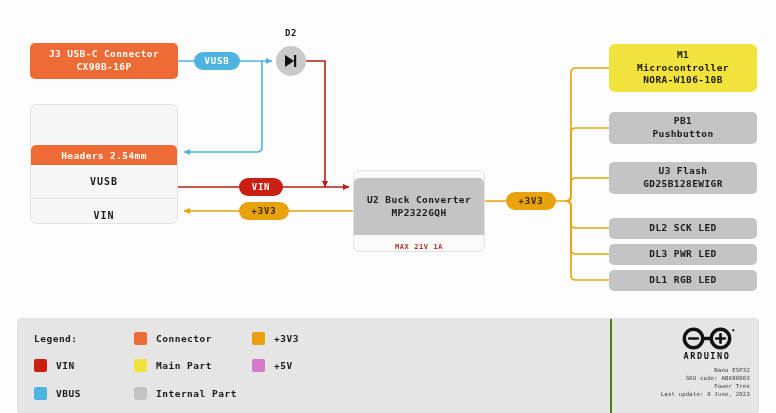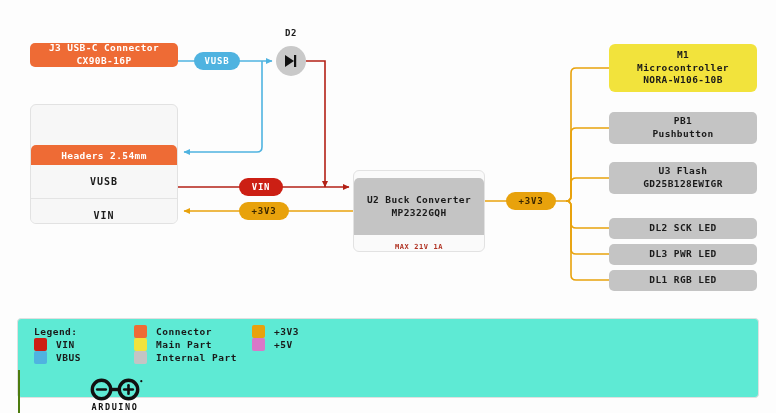--- a/index.html
+++ b/index.html
@@ -79,23 +79,23 @@
     position:absolute;display:flex;align-items:center;justify-content:center;
     border-radius:9px;font-size:9px;font-weight:bold;letter-spacing:.8px;
     color:#ffffff;white-space:nowrap;
   }
   .pill-vusb{background:#4fb3e0;}
   .pill-vin{background:#cc1f14;}
   .pill-3v3{background:#e8a20c;color:#3a2600;}
 
   
   #legend{
-    position:absolute;left:17px;top:318px;width:742px;height:80px;
-    border:1px solid #e0e0e0;border-radius:4px;background:#5eead4;
-    box-sizing:border-box;display:flex;flex-direction:column;
+    position:absolute;left:17px;top:318px;width:742px;height:96px;
+    border:1px solid #e0e0e0;border-radius:4px;background:#e5e5e5;
+    box-sizing:border-box;display:flex;
   }
   #legend-grid{
     flex:1;display:grid;
     grid-template-columns:92px 110px 118px;
     grid-template-rows:repeat(3,1fr);
     align-items:center;padding:6px 0 6px 16px;column-gap:8px;
   }
   .lg-cell{display:flex;align-items:center;gap:9px;}
   .sw{width:13px;height:13px;border-radius:2px;flex:0 0 auto;}
   .lg-txt{font-size:9.5px;font-weight:bold;color:#1a1a1a;letter-spacing:.5px;white-space:nowrap;}
@@ -144,21 +144,21 @@
     <path d="M485,201 L566,201" fill="none" stroke="#E8A20C" stroke-width="1.6"></path>
 
     <path d="M566,201 Q571,201 571,196 L571,73 Q571,68 576,68 L609,68" fill="none" stroke="#E8A20C" stroke-width="1.6"></path>
     <path d="M566,201 Q571,201 571,196 L571,133 Q571,128 576,128 L609,128" fill="none" stroke="#E8A20C" stroke-width="1.6"></path>
     <path d="M566,201 Q571,201 571,196 L571,183 Q571,178 576,178 L609,178" fill="none" stroke="#E8A20C" stroke-width="1.6"></path>
     <path d="M566,201 Q571,201 571,206 L571,223 Q571,228 576,228 L609,228" fill="none" stroke="#E8A20C" stroke-width="1.6"></path>
     <path d="M566,201 Q571,201 571,206 L571,249 Q571,254 576,254 L609,254" fill="none" stroke="#E8A20C" stroke-width="1.6"></path>
     <path d="M566,201 Q571,201 571,206 L571,275 Q571,280 576,280 L609,280" fill="none" stroke="#E8A20C" stroke-width="1.6"></path>
   </svg>
 
-  <div class="blk blk-connector" id="usbc" style="left:30px;top:43px;width:148px;height:24px;">
+  <div class="blk blk-connector" id="usbc" style="left:30px;top:43px;width:148px;height:36px;">
     <span class="ln">J3 USB-C Connector</span>
     <span class="ln">CX90B-16P</span>
   </div>
 
   <div id="headers">
     <div class="hdr">Headers 2.54mm</div>
     <div class="hrow">VUSB</div>
     <div class="hrow">VIN</div>
     <div class="hrow">3V3</div>
   </div>

